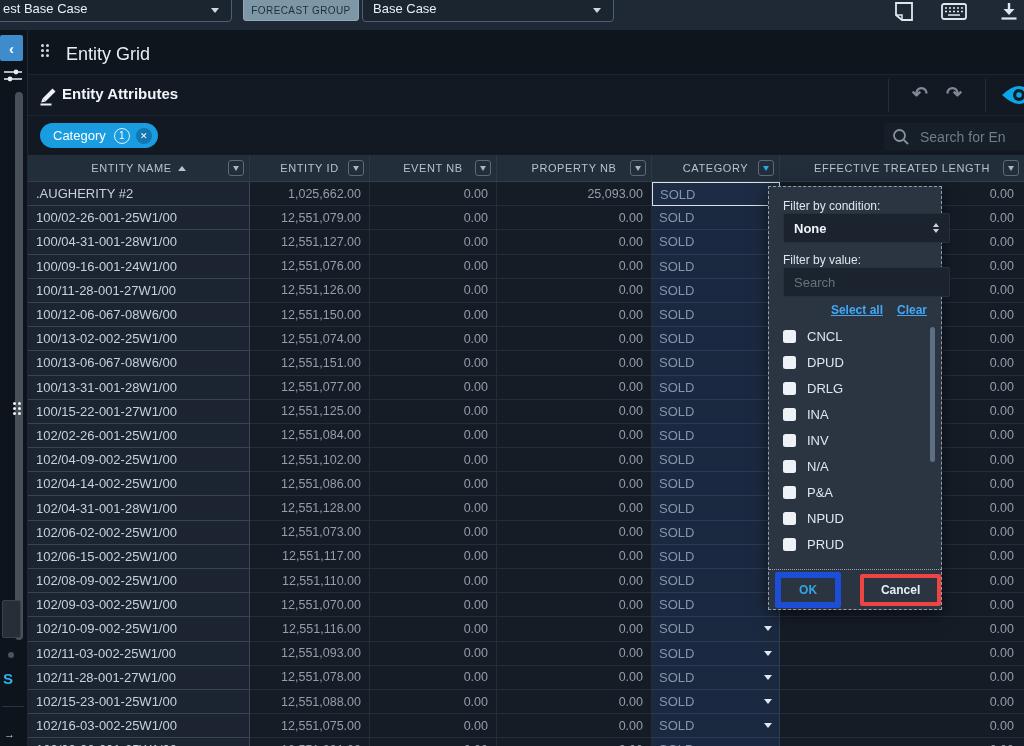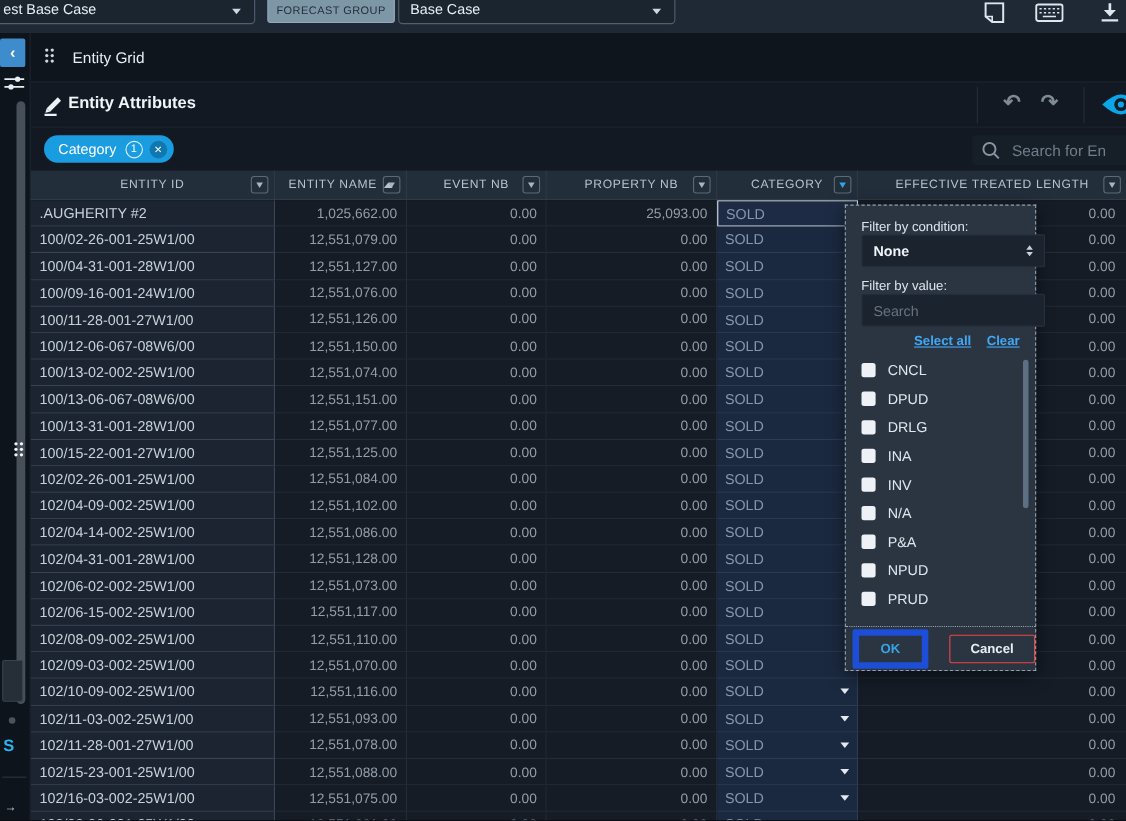--- a/index.html
+++ b/index.html
@@ -35,21 +35,21 @@
   .raildrag{position:absolute;left:13px;top:372px;color:#f2f6fa;}
   .minibox{position:absolute;left:2px;top:570px;width:19px;height:38px;background:#262e37;
            border:1px solid #39434e;border-radius:2px;box-sizing:border-box;}
   .raildot{position:absolute;left:8px;top:622px;width:6px;height:6px;border-radius:50%;background:#4a545e;}
   .rail-s{position:absolute;left:3px;top:640px;color:#2db3ef;font-size:15px;font-weight:bold;}
   .raildiv{position:absolute;left:2px;top:676px;width:22px;height:1px;background:#2b343e;}
   .railarrow{position:absolute;left:4px;top:698px;color:#cfd6dc;font-size:11px;}
   
   .egbar{position:absolute;left:28px;top:30px;width:996px;height:44px;background:#0f151d;}
   .eg-drag{position:absolute;left:13px;top:14px;color:#cfd7de;}
-  .eg-title{position:absolute;left:38px;top:14px;color:#e6edf3;font-size:14px;}
+  .eg-title{position:absolute;left:38px;top:14px;color:#e6edf3;font-size:18px;}
   
   .attrbar{position:absolute;left:28px;top:74px;width:996px;height:41px;background:#121923;
            border-top:1px solid #1c2631;box-sizing:border-box;}
   .pencil{position:absolute;left:10px;top:9px;}
   .attr-title{position:absolute;left:34px;top:10px;color:#f0f5f9;font-size:15px;font-weight:bold;}
   .vsep{position:absolute;top:4px;height:33px;border-left:1px solid #232e3a;}
   .histbtn{position:absolute;top:4px;width:28px;height:28px;color:#808a94;font-size:19px;
            font-weight:bold;display:flex;align-items:center;justify-content:center;cursor:default;}
   .eyebtn{position:absolute;left:972px;top:9px;width:52px;height:22px;overflow:visible;}
   
@@ -116,21 +116,21 @@
   .p-item{display:flex;align-items:center;gap:11px;height:26px;}
   .p-check{width:13px;height:13px;background:#eef2f6;border-radius:2.5px;}
   .p-itemlabel{color:#dfe7ee;font-size:13px;}
   .p-scroll{position:absolute;right:6px;top:140px;width:5px;height:135px;background:#5d6f82;border-radius:2.5px;}
   .p-footer{position:absolute;left:0;bottom:0;width:100%;height:40px;border-top:1px dotted #9aa6b2;
             display:flex;align-items:center;justify-content:center;gap:19px;box-sizing:border-box;
             padding-left:6px;}
   .btn{height:24px;border-radius:2px;background:transparent;font-weight:bold;font-size:12px;
        font-family:"Liberation Sans",sans-serif;display:flex;align-items:center;justify-content:center;}
   .btn-ok{width:58px;border:6px solid #1d4ed8;color:#35a4e4;}
-  .btn-cancel{width:78px;border:1px solid #ef4444;color:#e8eef4;}
+  .btn-cancel{width:78px;border:4px solid #ef4444;color:#e8eef4;}
 </style>
 </head>
 <body>
 
 <div id="stage">
 
   <div class="topbar">
     <div class="dd" style="left:-8px;width:240px;">
       <span class="ddtext">est Base Case</span>
       <span class="tri-down"></span>
@@ -238,28 +238,28 @@
       <svg width="18" height="18" viewBox="0 0 18 18">
         <circle cx="7.5" cy="7.5" r="5.5" fill="none" stroke="#8793a0" stroke-width="1.8"></circle>
         <path d="M11.8 11.8 L16 16" stroke="#8793a0" stroke-width="1.8"></path>
       </svg>
       <input type="text" placeholder="Search for En" style="">
     </div>
   </div>
 
   <div class="thead">
     <div class="th">
-      <span>ENTITY ID</span>
+      <span>ENTITY NAME</span>
+      <span class="tri-up"></span>
       <span class="filterbtn">
           <span class="tri-down"></span>
         </span>
     </div>
     <div class="th">
-      <span>ENTITY NAME</span>
-      <span class="tri-up"></span>
+      <span>ENTITY ID</span>
       <span class="filterbtn">
           <span class="tri-down"></span>
         </span>
     </div>
     <div class="th">
       <span>EVENT NB</span>
       <span class="filterbtn">
           <span class="tri-down"></span>
         </span>
     </div>

